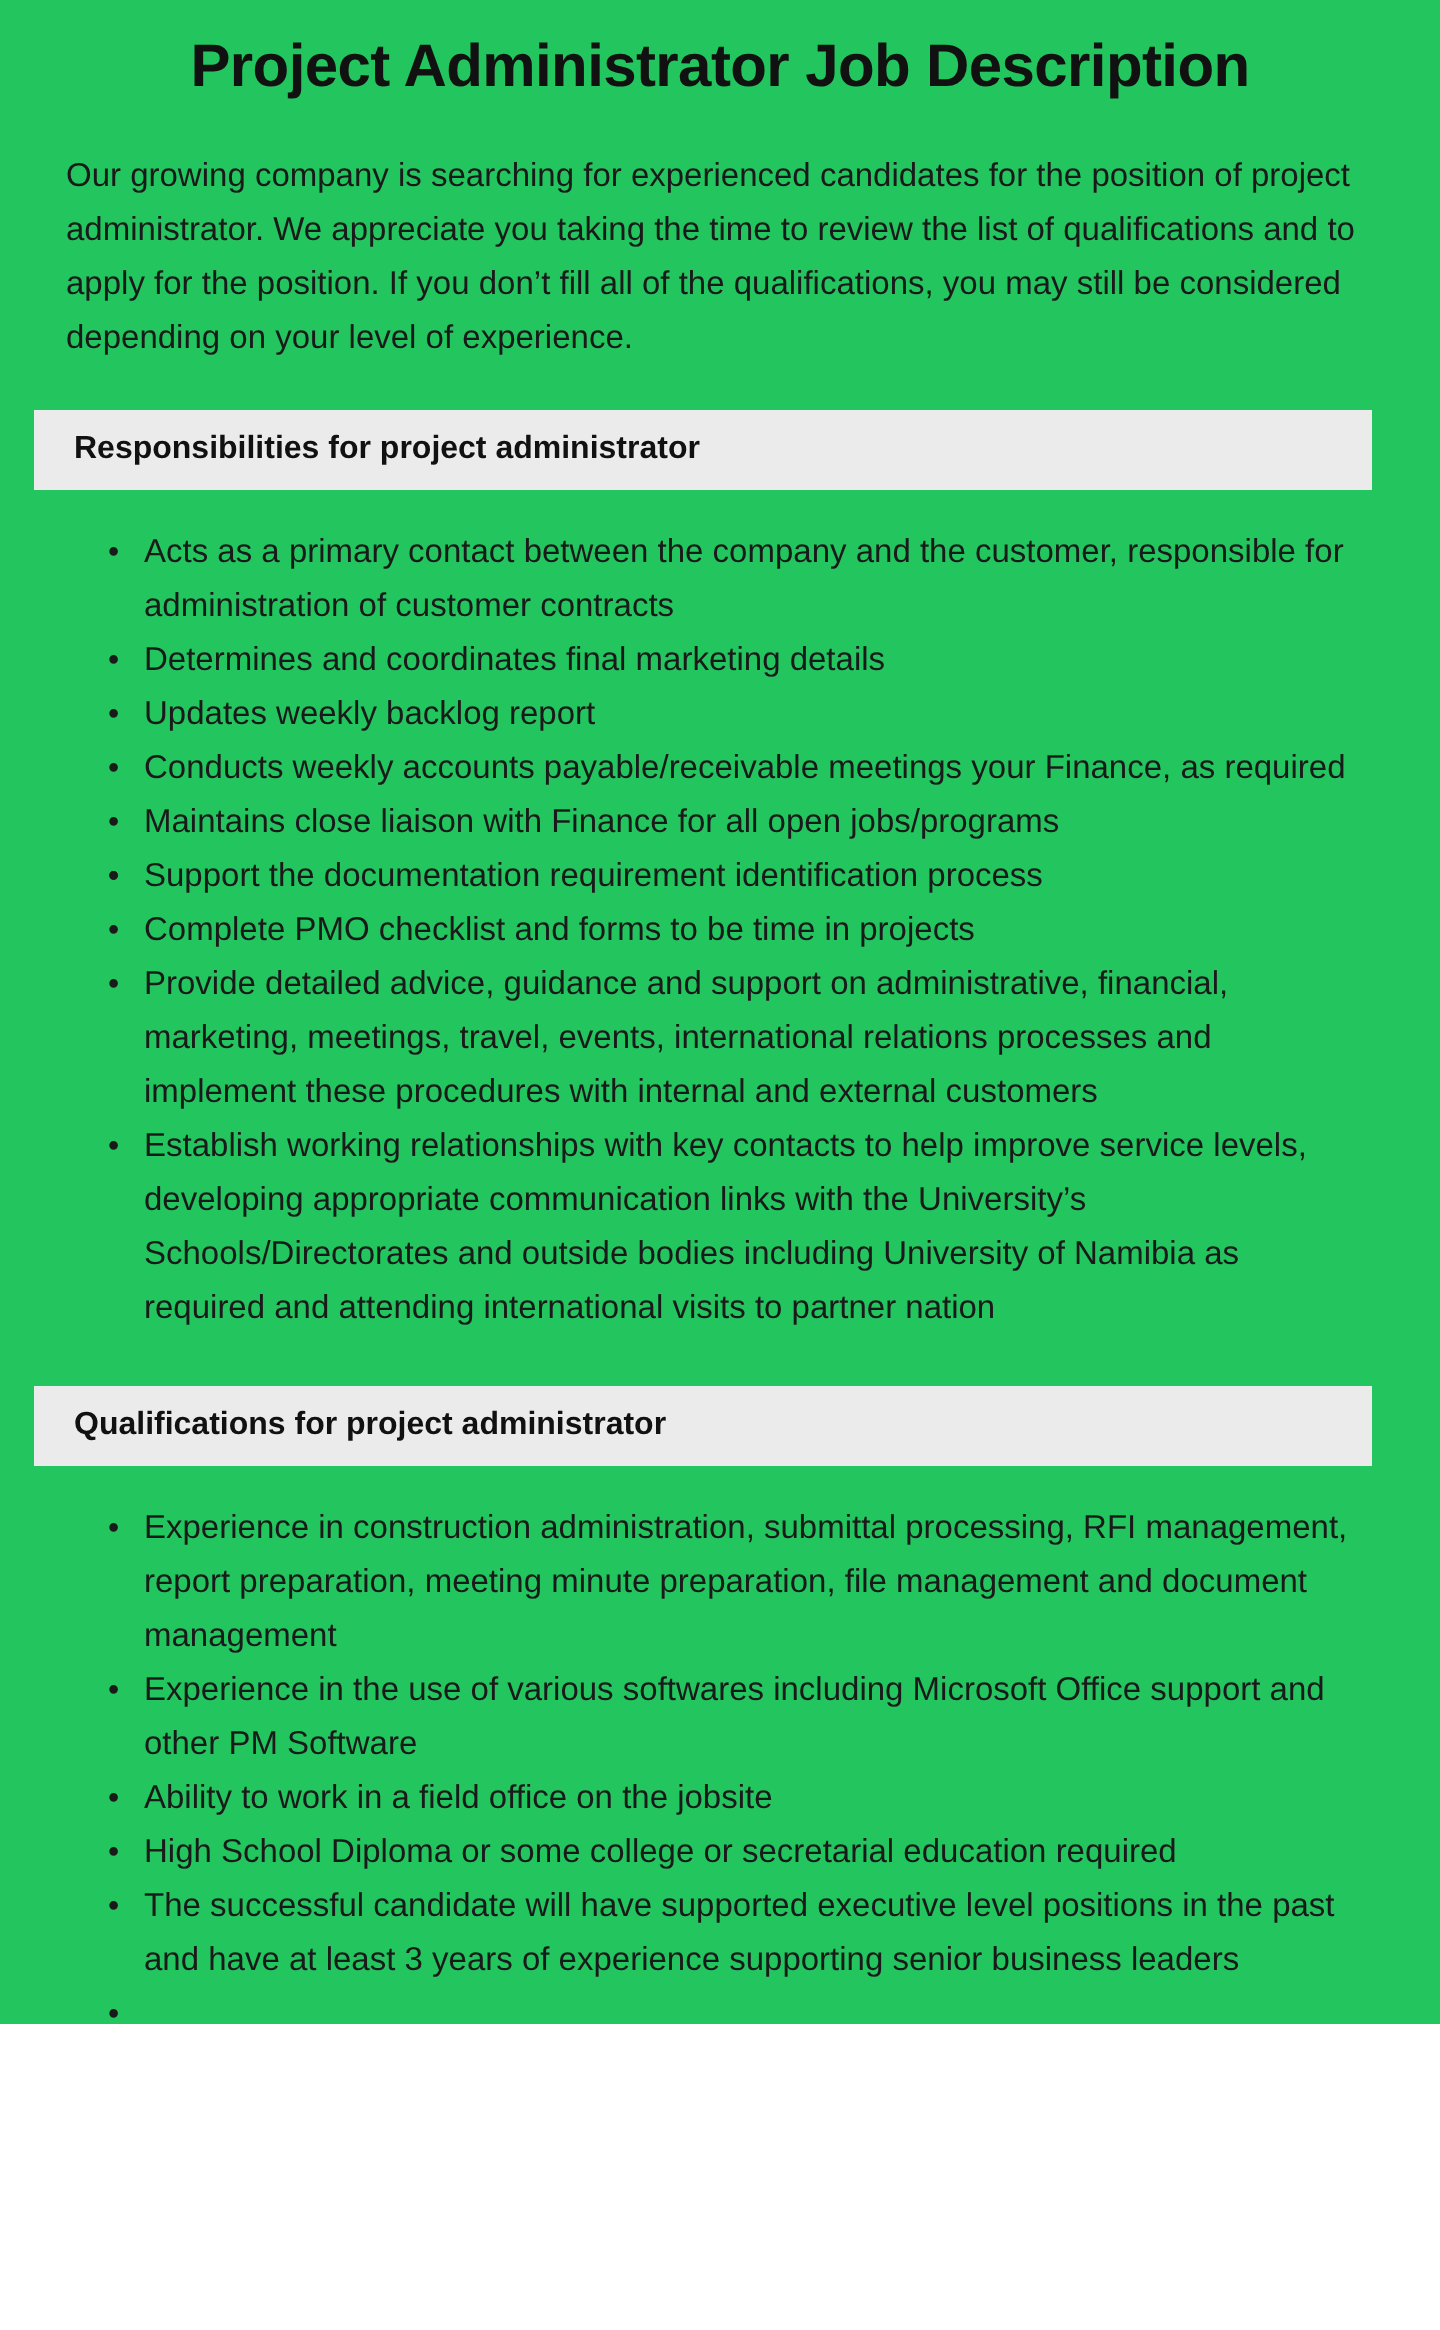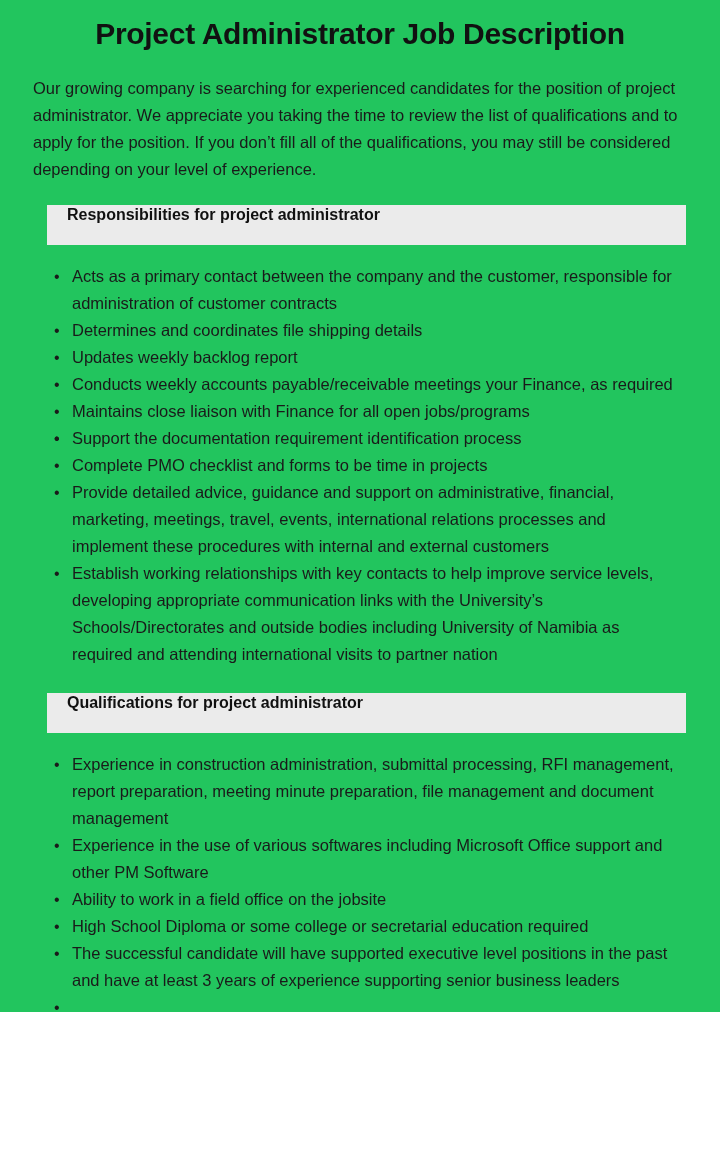--- a/index.html
+++ b/index.html
@@ -39,23 +39,24 @@
     color: #1a1a1a;
     margin: 0;
     padding: 22px 30px 0 21px;
     text-align: left;
   }
   .section {
     margin: 0;
   }
   .section-header {
     background: #ebebeb;
-    margin: 0 22px 0 35px;
+    margin: 0 22px 0 5px;
     height: 40px;
     display: flex;
+    align-items: center;
     box-sizing: border-box;
     padding: 0 0 0 20px;
   }
   .section-header-label {
     font-size: 16px;
     font-weight: bold;
     color: #111111;
     line-height: 20px;
   }
   .section-1 { margin-top: 22px; }
@@ -92,21 +93,21 @@
   <h1 class="doc-title">Project Administrator Job Description</h1>
 
   <p class="intro">Our growing company is searching for experienced candidates for the position of project administrator. We appreciate you taking the time to review the list of qualifications and to apply for the position. If you don’t fill all of the qualifications, you may still be considered depending on your level of experience.</p>
 
   <div class="section section-1">
     <div class="section-header">
       <span class="section-header-label">Responsibilities for project administrator</span>
     </div>
     <ul class="bullets first-list" id="list-0">
         <li><span class="dot">•</span><span>Acts as a primary contact between the company and the customer, responsible for administration of customer contracts</span></li>
-        <li><span class="dot">•</span><span>Determines and coordinates file shipping details</span></li>
+        <li><span class="dot">•</span><span>Determines and coordinates final marketing details</span></li>
         <li><span class="dot">•</span><span>Updates weekly backlog report</span></li>
         <li><span class="dot">•</span><span>Conducts weekly accounts payable/receivable meetings your Finance, as required</span></li>
         <li><span class="dot">•</span><span>Maintains close liaison with Finance for all open jobs/programs</span></li>
         <li><span class="dot">•</span></li>
         <li><span class="dot">•</span><span>Support the documentation requirement identification process</span></li>
         <li><span class="dot">•</span><span>Complete PMO checklist and forms to be time in projects</span></li>
         <li><span class="dot">•</span><span>Provide detailed advice, guidance and support on administrative, financial, marketing, meetings, travel, events, international relations processes and implement these procedures with internal and external customers</span></li>
         <li><span class="dot">•</span><span>Establish working relationships with key contacts to help improve service levels, developing appropriate communication links with the University’s Schools/Directorates and outside bodies including University of Namibia as required and attending international visits to partner nation</span></li>
       </ul>
   </div>

